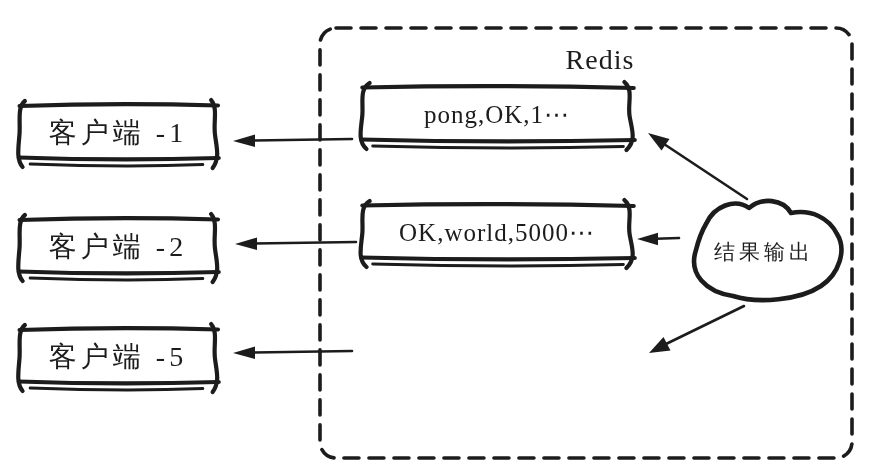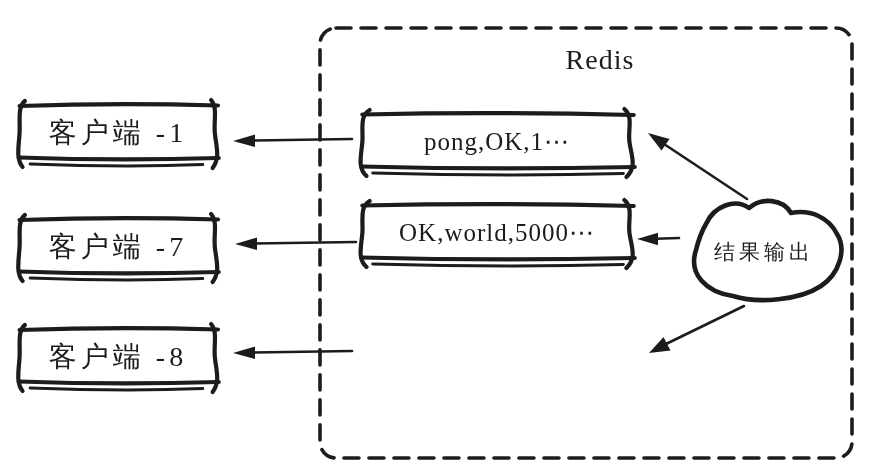--- a/index.html
+++ b/index.html
@@ -32,21 +32,21 @@
     padding-bottom:3px;white-space:nowrap;
   }
   .client-box{left:12px;width:212px;height:70px;}
   .client-box .lbl{font-size:28px;letter-spacing:4px;}
   .result-box{left:352px;width:290px;height:70px;}
   .result-box .lbl{font-size:25px;letter-spacing:1px;}
 
   .client-1{top:99px;}
   .client-2{top:213px;}
   .client-3{top:323px;}
-  .result-1{top:108px;}
+  .result-1{top:81px;}
   .result-2{top:199px;}
   .result-3{top:322px;}
 
   
   .arrows{left:0;top:0;width:871px;height:474px;z-index:3;pointer-events:none;}
 
   
   .blob{left:678px;top:188px;width:172px;height:122px;z-index:2;}
   .blob .blob-shape{position:absolute;inset:0;width:100%;height:100%;}
   .blob .lbl{
@@ -79,32 +79,32 @@
   </div>
 
   <div class="abs hbox client-box client-2">
     <svg class="frame" viewBox="0 0 280 70" preserveAspectRatio="none">
       <path class="ink" stroke-width="4.2" d="M 10 7 Q 140 3.5 272 6.5"></path>
       <path class="ink" stroke-width="4.2" d="M 9 58.5 Q 140 62 273 59"></path>
       <path class="ink" stroke-width="3" d="M 24 65 Q 150 68.5 252 65.5"></path>
       <path class="ink" stroke-width="4.2" d="M 17 2 C 7 8 11 22 10 34 C 9 47 5 60 14 68"></path>
       <path class="ink" stroke-width="4.2" d="M 263 1 C 272 9 266 22 268 35 C 270 48 275 59 265 69"></path>
     </svg>
-    <span class="lbl">客户端 -7</span>
+    <span class="lbl">客户端 -2</span>
   </div>
 
   <div class="abs hbox client-box client-3">
     <svg class="frame" viewBox="0 0 280 70" preserveAspectRatio="none">
       <path class="ink" stroke-width="4.2" d="M 10 7 Q 140 3.5 272 6.5"></path>
       <path class="ink" stroke-width="4.2" d="M 9 58.5 Q 140 62 273 59"></path>
       <path class="ink" stroke-width="3" d="M 24 65 Q 150 68.5 252 65.5"></path>
       <path class="ink" stroke-width="4.2" d="M 17 2 C 7 8 11 22 10 34 C 9 47 5 60 14 68"></path>
       <path class="ink" stroke-width="4.2" d="M 263 1 C 272 9 266 22 268 35 C 270 48 275 59 265 69"></path>
     </svg>
-    <span class="lbl">客户端 -8</span>
+    <span class="lbl">客户端 -5</span>
   </div>
 
   <div class="abs hbox result-box result-1">
     <svg class="frame" viewBox="0 0 280 70" preserveAspectRatio="none">
       <path class="ink" stroke-width="4.2" d="M 10 6.5 Q 140 3.5 272 7"></path>
       <path class="ink" stroke-width="4.2" d="M 9 58.5 Q 140 62 273 59"></path>
       <path class="ink" stroke-width="3" d="M 20 65 Q 150 68.5 262 65.5"></path>
       <path class="ink" stroke-width="4.2" d="M 17 2 C 7 8 11 22 10 34 C 9 47 5 60 14 68"></path>
       <path class="ink" stroke-width="4.2" d="M 263 1 C 272 9 266 22 268 35 C 270 48 275 59 265 69"></path>
     </svg>

